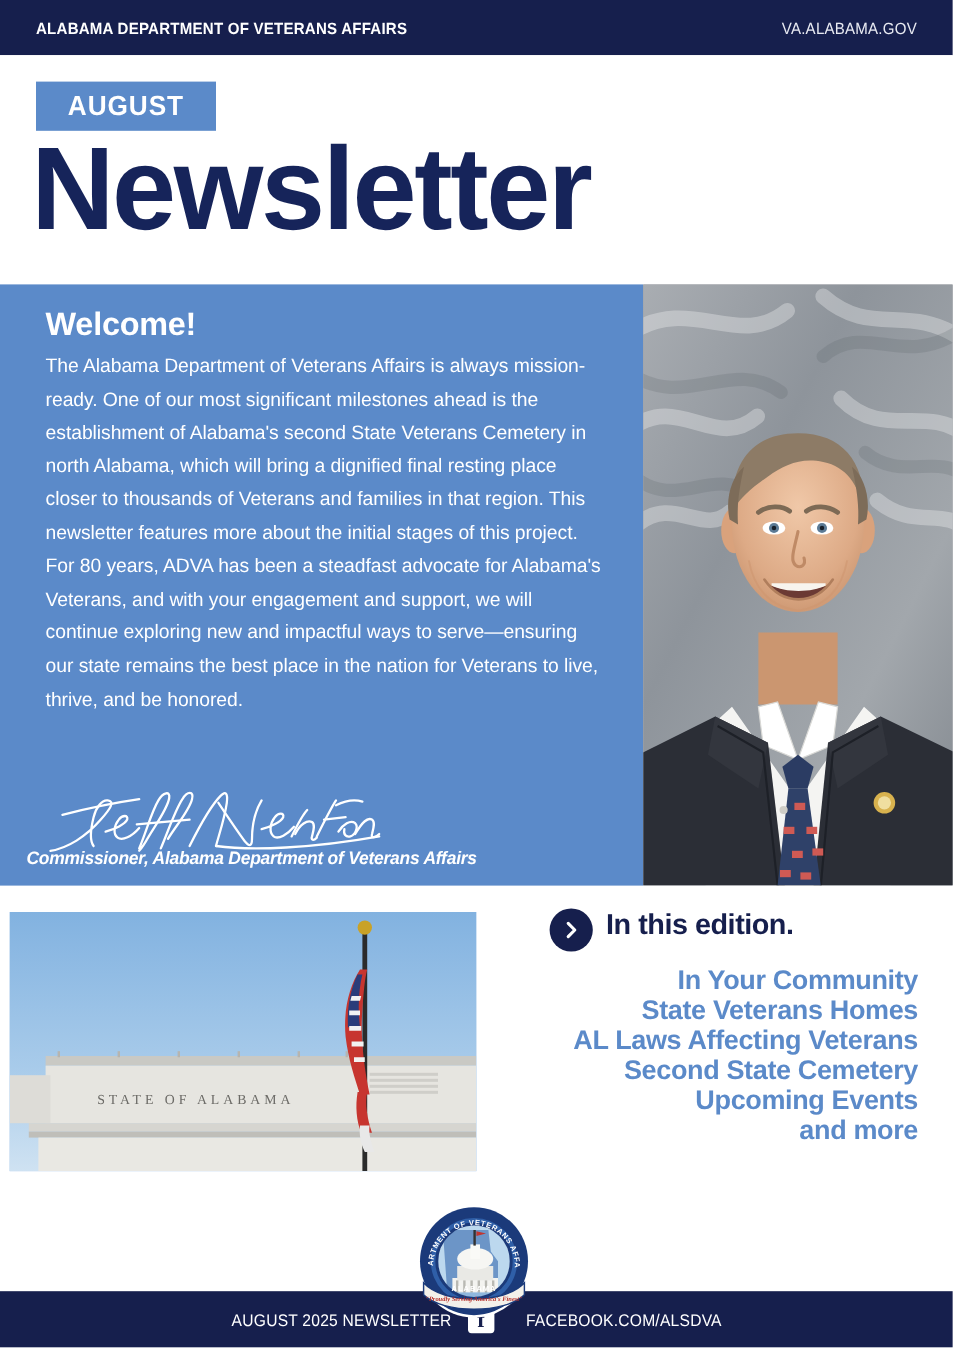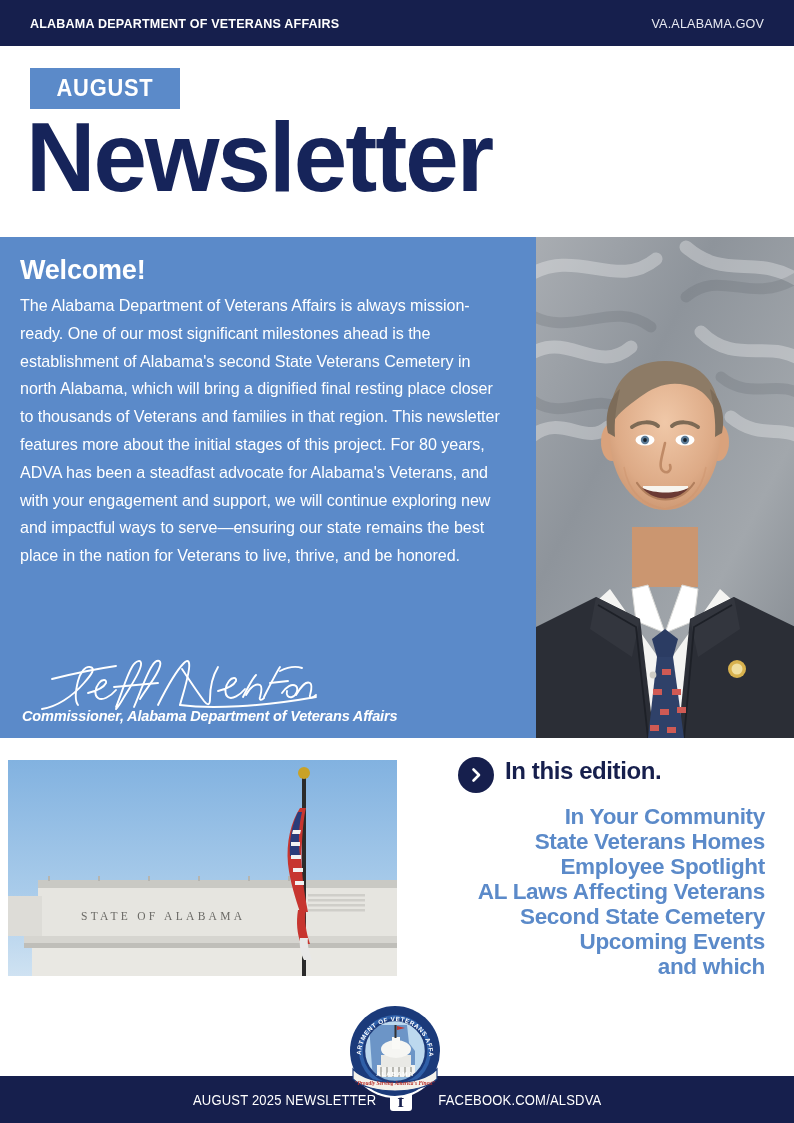--- a/index.html
+++ b/index.html
@@ -87,21 +87,21 @@
 
   
   .welcome-block {
     position: absolute;
     left: 0;
     top: 237px;
     width: 536px;
     height: 501px;
     background: #5b8ac9;
     box-sizing: border-box;
-    padding: 18px 26px 0 20px;
+    padding: 18px 26px 0 38px;
   }
   .welcome-title {
     color: #ffffff;
     font-size: 27px;
     font-weight: bold;
     margin: 0 0 6px 0;
     letter-spacing: -0.2px;
   }
   .welcome-body {
     color: #ffffff;
@@ -477,25 +477,24 @@
     <div class="edition-chev">
       <svg width="16" height="16" viewBox="0 0 16 16" aria-hidden="true">
         <path d="M5.5 2.5 L11 8 L5.5 13.5" fill="none" stroke="#ffffff" stroke-width="2.6" stroke-linecap="round" stroke-linejoin="round"></path>
       </svg>
     </div>
     <div class="edition-title">In this edition.</div>
   </div>
   <ul class="edition-list">
     <li>In Your Community</li>
     <li>State Veterans Homes</li>
-    <li>Employee Spotlight</li>
     <li>AL Laws Affecting Veterans</li>
     <li>Second State Cemetery</li>
     <li>Upcoming Events</li>
-    <li>and which</li>
+    <li>and more</li>
   </ul>
 </div>
 
 <div class="seal">
   <svg width="96" height="96" viewBox="0 0 96 96" aria-label="Alabama Department of Veterans Affairs seal">
     <defs>
       <path id="arcTop" d="M 14,52 A 34,34 0 0 1 82,52"></path>
       <path id="arcBot" d="M 20,54 A 28,28 0 0 0 76,54"></path>
       <clipPath id="innerClip">
           <circle cx="48" cy="48" r="30"></circle>

